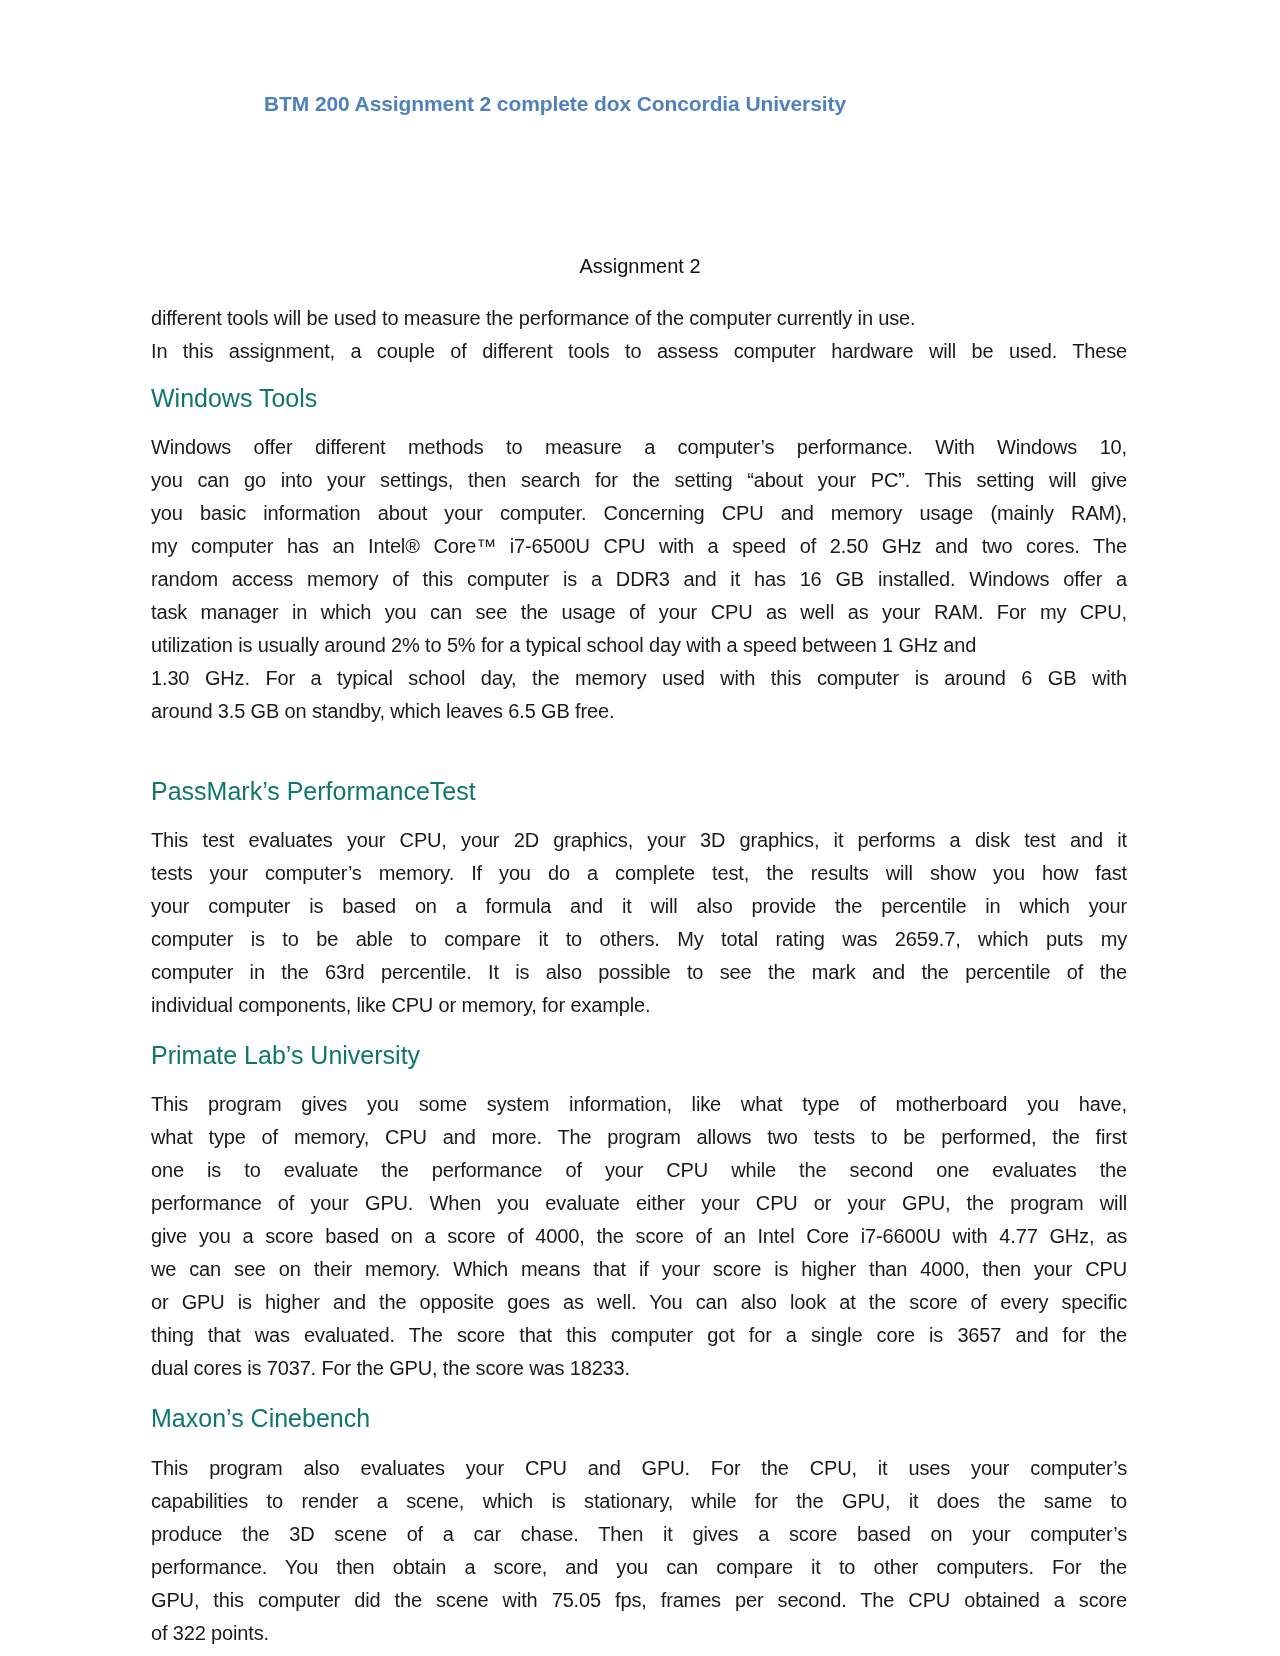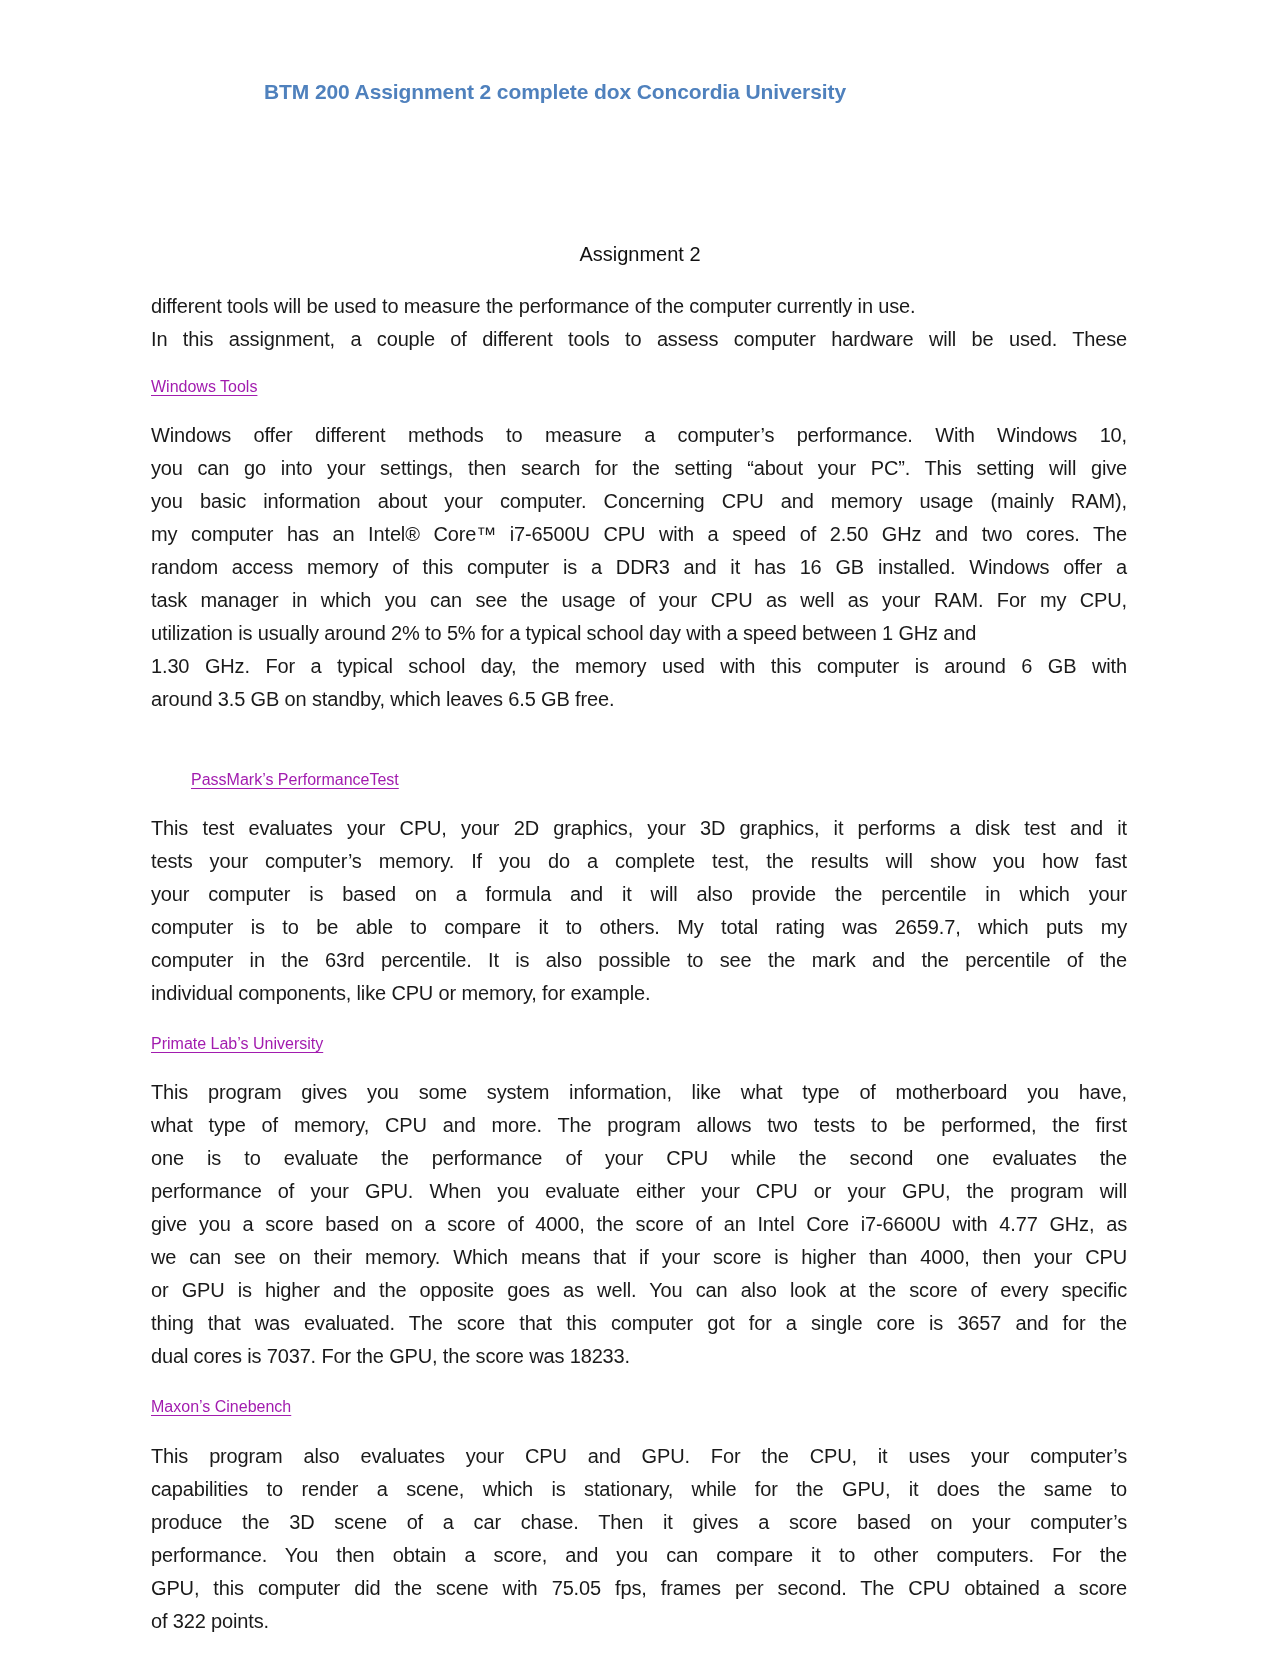--- a/index.html
+++ b/index.html
@@ -10,21 +10,21 @@
     body {
       width: 1280px;
       height: 1656px;
       position: relative;
       overflow: hidden;
       font-family: "Liberation Sans", "DejaVu Sans", sans-serif;
       color: #1a1a1a;
     }
     .page {
       position: absolute;
-      left: 0; top: 0;
+      left: 0; top: 12px;
       width: 1280px;
       height: 1516px;
       background: #ffffff;
     }
     .doc-title {
       position: absolute;
       left: 264px;
       top: 80px;
       font-size: 21px;
       font-weight: bold;
@@ -56,25 +56,24 @@
       text-align: justify;
       text-align-last: justify;
       letter-spacing: -0.15px;
     }
     .line.last {
       text-align-last: left;
     }
     .section-heading {
       position: absolute;
       left: 151px;
-      font-size: 16px;
+      font-size: 25px;
       line-height: 33px;
-      text-decoration: underline;
       text-underline-offset: 3px;
-      color: #a21caf;
+      color: #0f766e;
       white-space: nowrap;
     }
   </style>
 </head>
 <body>
 
 <div class="page">
 
   <div class="doc-title">BTM 200 Assignment 2 complete dox Concordia University</div>
 
@@ -91,21 +90,21 @@
     <span class="line">you can go into your settings, then search for the setting “about your PC”. This setting will give</span>
     <span class="line">you basic information about your computer. Concerning CPU and memory usage (mainly RAM),</span>
     <span class="line">my computer has an Intel® Core™ i7-6500U CPU with a speed of 2.50 GHz and two cores. The</span>
     <span class="line">random access memory of this computer is a DDR3 and it has 16 GB installed. Windows offer a</span>
     <span class="line">task manager in which you can see the usage of your CPU as well as your RAM. For my CPU,</span>
     <span class="line last">utilization is usually around 2% to 5% for a typical school day with a speed between 1 GHz and</span>
     <span class="line">1.30 GHz. For a typical school day, the memory used with this computer is around 6 GB with</span>
     <span class="line last">around 3.5 GB on standby, which leaves 6.5 GB free.</span>
   </div>
 
-  <div class="section-heading" style="top:763px;margin-left:40px;">PassMark’s PerformanceTest</div>
+  <div class="section-heading" style="top:763px;">PassMark’s PerformanceTest</div>
   <div class="block" style="top:812px;">
     <span class="line">This test evaluates your CPU, your 2D graphics, your 3D graphics, it performs a disk test and it</span>
     <span class="line">tests your computer’s memory. If you do a complete test, the results will show you how fast</span>
     <span class="line">your computer is based on a formula and it will also provide the percentile in which your</span>
     <span class="line">computer is to be able to compare it to others. My total rating was 2659.7, which puts my</span>
     <span class="line">computer in the 63rd percentile. It is also possible to see the mark and the percentile of the</span>
     <span class="line last">individual components, like CPU or memory, for example.</span>
   </div>
 
   <div class="section-heading" style="top:1027px;">Primate Lab’s University</div>

